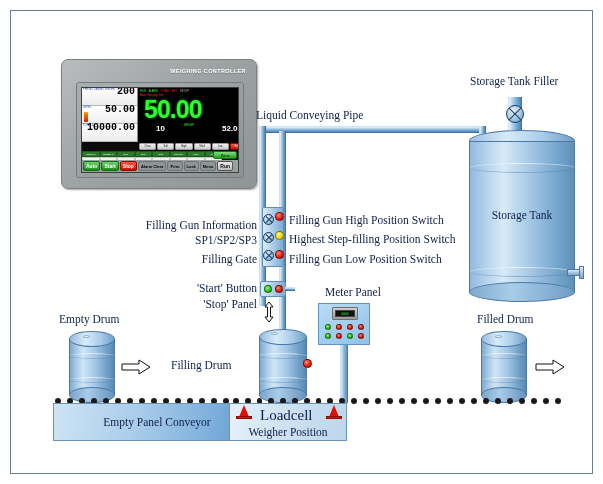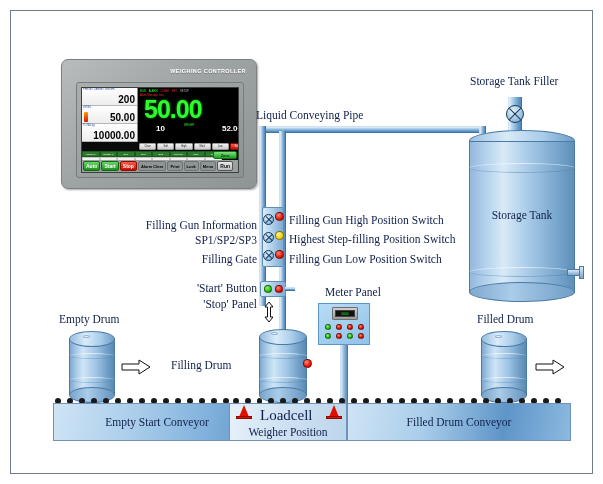--- a/index.html
+++ b/index.html
@@ -82,22 +82,22 @@
     position: relative;
     border-bottom: 1px solid #b6b6b6;
     background: linear-gradient(#ffffff,#ededed);
   }
   .scr-cell .cap {
     position: absolute; left: 1px; top: 0px;
     font-family: "Liberation Sans", sans-serif;
     font-size: 2.6px; color: #2a4a9a;
   }
   .scr-cell .val {
-    position: absolute; right: 2px; bottom: 0px;
-    font-family: Liberation Sans, sans-serif;
+    position: absolute; right: 2px; bottom: 8px;
+    font-family: Liberation Mono, monospace;
     font-weight: bold;
     color: #000;
     margin-top: 12px;
   }
   #cell1 { height: 18px; }
   #cell1 .val { font-size: 10px; }
   #cell2 { height: 18px; }
   #cell2 .val { font-size: 10px; }
   #cell3 { height: 18px; }
   #cell3 .val { font-size: 10px; }
@@ -747,30 +747,27 @@
         <div class="roller"></div>
       <div class="roller"></div>
         <div class="roller"></div>
       <div class="roller"></div>
         <div class="roller"></div>
       <div class="roller"></div>
         <div class="roller"></div>
     </div>
 
     <div class="conveyor" id="conv-empty">
-      <div class="conv-label" style="top:12px;">Empty Start Conveyor</div>
+      <div class="conv-label" style="top:12px;">Empty Panel Conveyor</div>
     </div>
 
     <div class="conveyor" id="conv-weigher">
       <div class="conv-label" style="top:22px;">Weigher Position</div>
     </div>
     <div class="loadcell" style="left:228px; top:394px;"></div>
     <div class="loadcell-base" style="left:225px; top:405px;"></div>
     <div class="loadcell" style="left:318px; top:394px;"></div>
     <div class="loadcell-base" style="left:315px; top:405px;"></div>
     <div class="lbl" style="left:249px; top:398px; font-size:15px;">Loadcell</div>
 
-    <div class="conveyor" id="conv-filled">
-      <div class="conv-label" style="top:12px;">Filled Drum Conveyor</div>
-    </div>
 
   </div>
 </div>
 
 </body></html>

